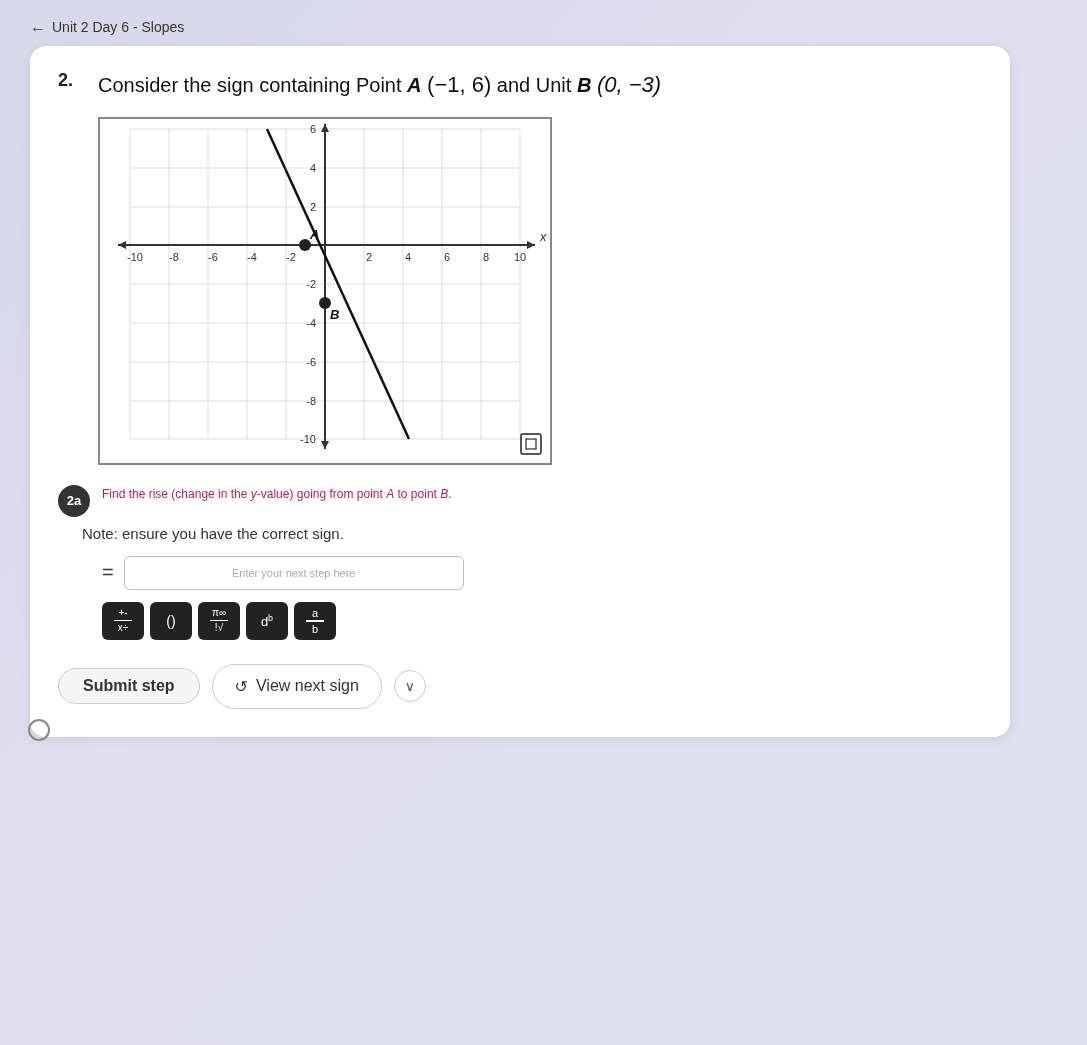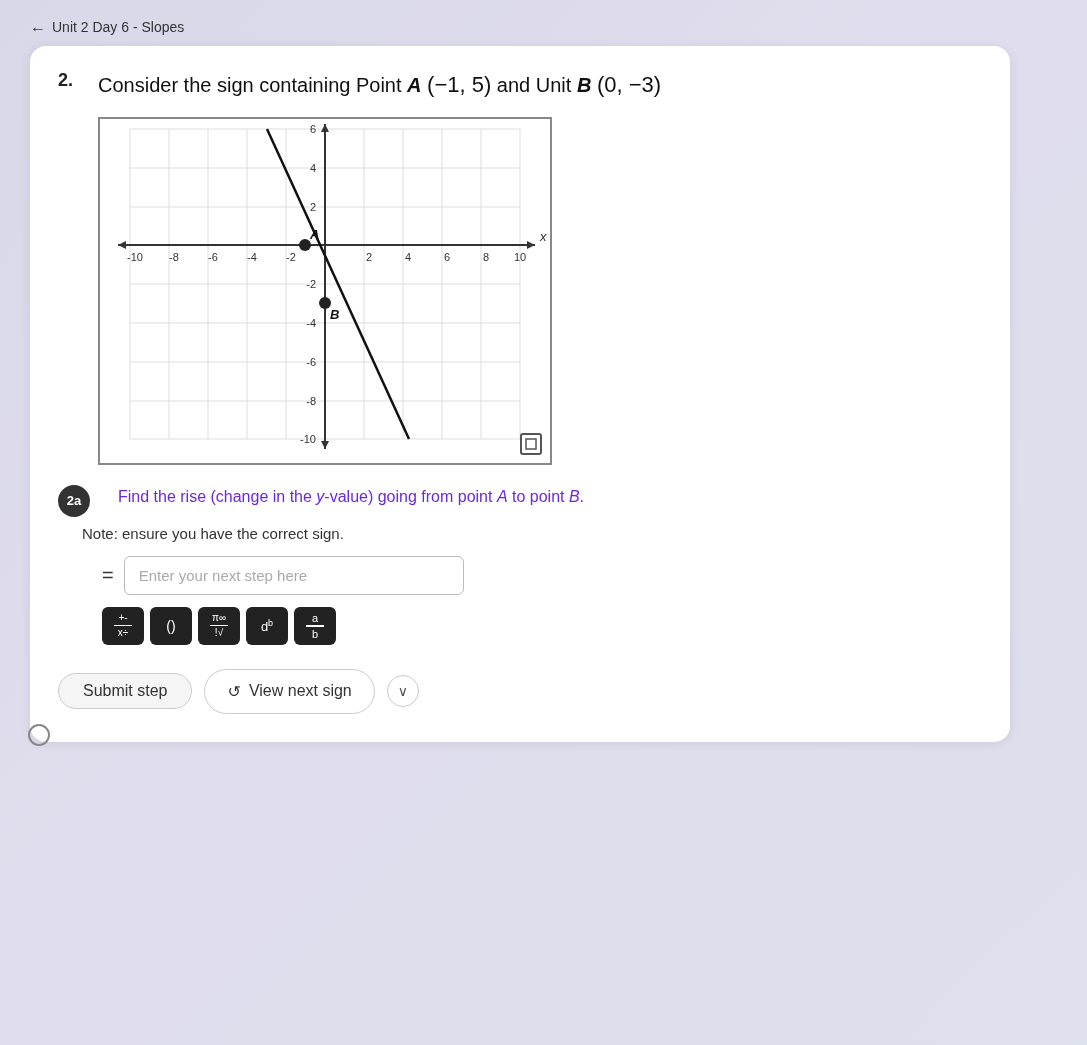--- a/index.html
+++ b/index.html
@@ -85,39 +85,39 @@
       background: white;
       cursor: pointer;
     }
     .sub-question {
       margin-left: 0px;
       margin-top: 20px;
     }
     .sub-question-header {
       display: flex;
       align-items: flex-start;
-      gap: 28px;
+      gap: 12px;
       margin-bottom: 8px;
     }
     .sub-badge {
       background: #333;
       color: white;
       border-radius: 50%;
       width: 32px;
       height: 32px;
       display: flex;
       align-items: center;
       justify-content: center;
       font-size: 13px;
       font-weight: 600;
       flex-shrink: 0;
     }
     .sub-question-text {
-      font-size: 16px;
-      color: #6d28d9;
+      font-size: 12px;
+      color: #be185d;
       line-height: 1.5;
     }
     .sub-question-note {
       font-size: 15px;
       color: #333;
       margin-left: 24px;
       margin-bottom: 14px;
     }
     .input-row {
       display: flex;
@@ -128,25 +128,26 @@
     }
     .equals-sign {
       font-size: 20px;
       font-weight: 500;
       color: #333;
     }
     .answer-input {
       border: 1.5px solid #bbb;
       border-radius: 6px;
       padding: 10px 14px;
-      font-size: 15px;
+      font-size: 11px;
       color: #888;
       width: 340px;
       outline: none;
       background: white;
+      text-align: center;
     }
     .answer-input::placeholder {
       color: #aaa;
     }
     .math-toolbar {
       display: flex;
       align-items: center;
       gap: 6px;
       margin-left: 44px;
       margin-bottom: 24px;
@@ -186,21 +187,21 @@
       margin-left: 0px;
     }
     .submit-btn {
       background: #f5f5f5;
       color: #333;
       border: 1.5px solid #ccc;
       border-radius: 24px;
       padding: 8px 24px;
       font-size: 16px;
       cursor: pointer;
-      font-weight: 400;
+      font-weight: 700;
     }
     .view-next-btn {
       background: white;
       color: #333;
       border: 1.5px solid #ccc;
       border-radius: 24px;
       padding: 12px 22px;
       font-size: 16px;
       cursor: pointer;
       font-weight: 500;
@@ -241,21 +242,21 @@
   <div class="back-nav">
     <span class="back-arrow">←</span>
     <span>Unit 2 Day 6 - Slopes</span>
   </div>
 
   <div class="question-block">
 
     <div class="question-header">
       <span class="question-number">2.</span>
       <div class="question-text">
-        <span>Consider the sign containing Point </span><span style="font-style:italic;font-weight:600;">A</span> <span style="font-size:22px;">(−1, 5)</span><span> and Unit </span><span style="font-style:italic;font-weight:600;">B</span> <span style="font-size:22px;">(0, −3)</span>
+        <span>Consider the sign containing Point </span><span style="font-style:italic;font-weight:600;">A</span> <span style="font-size:22px;">(−1, 6)</span><span> and Unit </span><span style="font-style:italic;font-weight:600;">B</span> <span style="font-size:22px;font-style:italic;">(0, −3)</span>
       </div>
     </div>
 
     <div class="graph-container">
       <div class="graph-svg-wrapper">
         <svg width="450" height="340">
 
           <rect width="450" height="340" fill="white"></rect>
 
           <line x1="30" y1="10" x2="30" y2="320" stroke="#ddd" stroke-width="1"></line>

